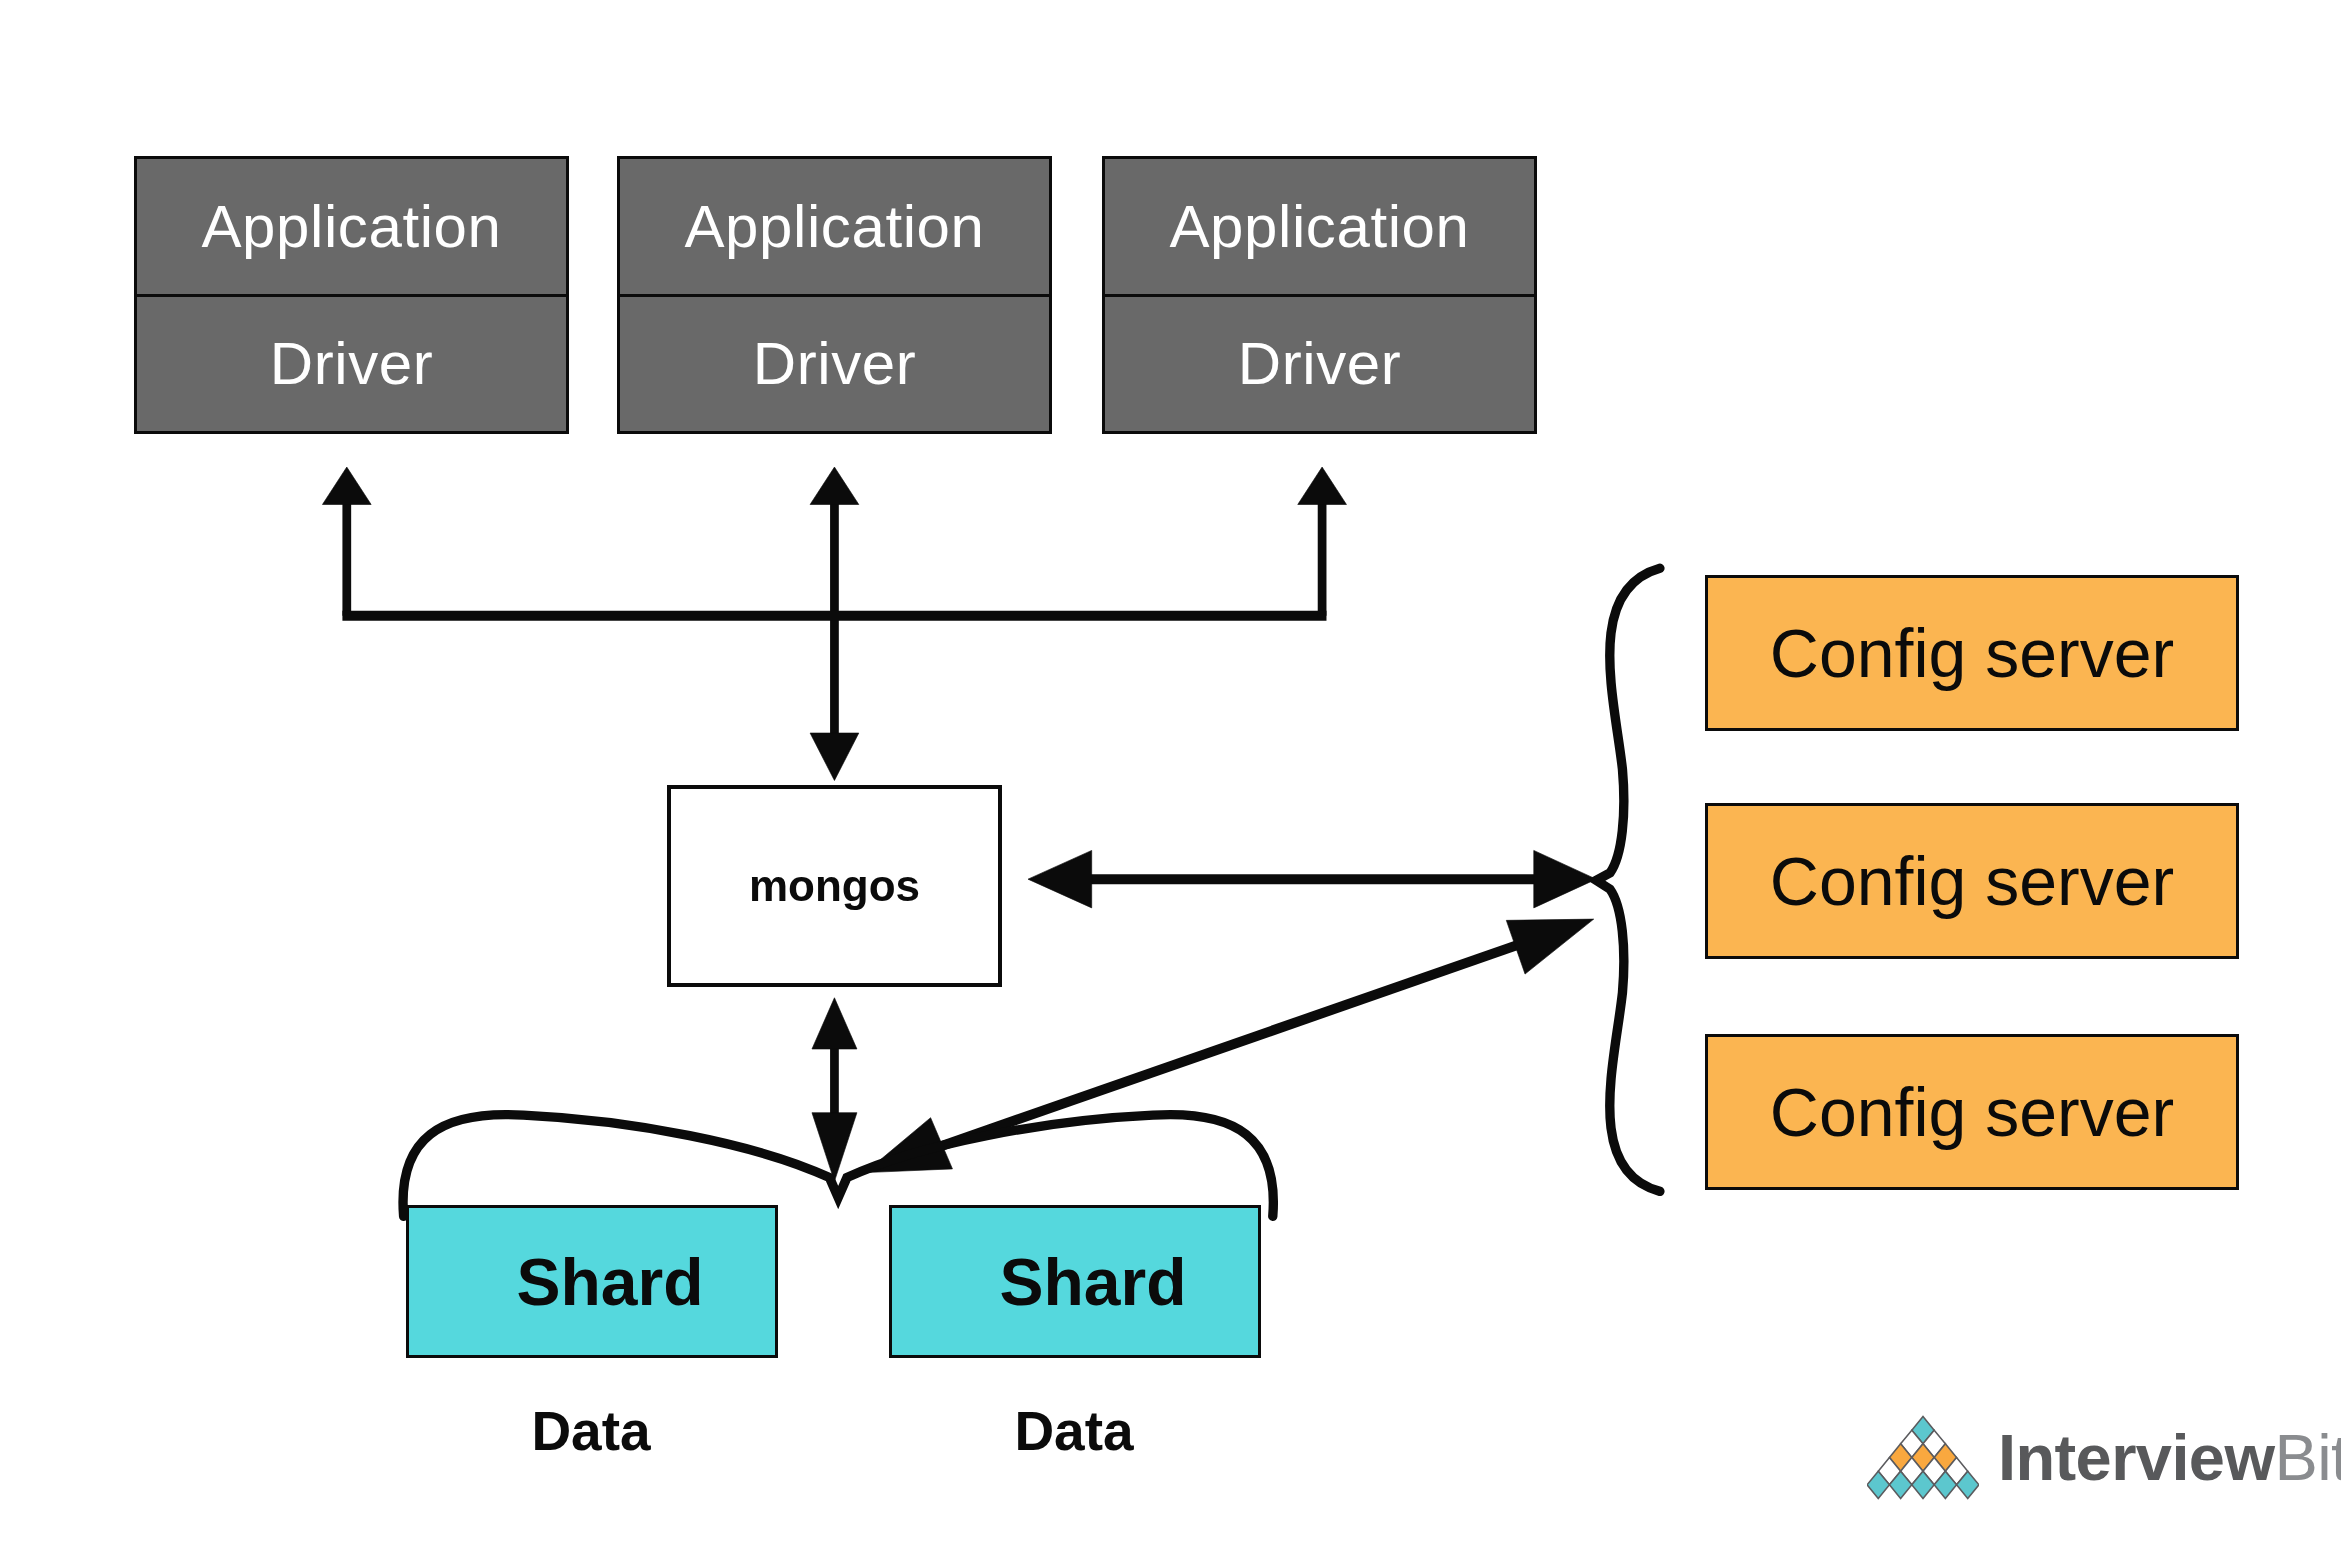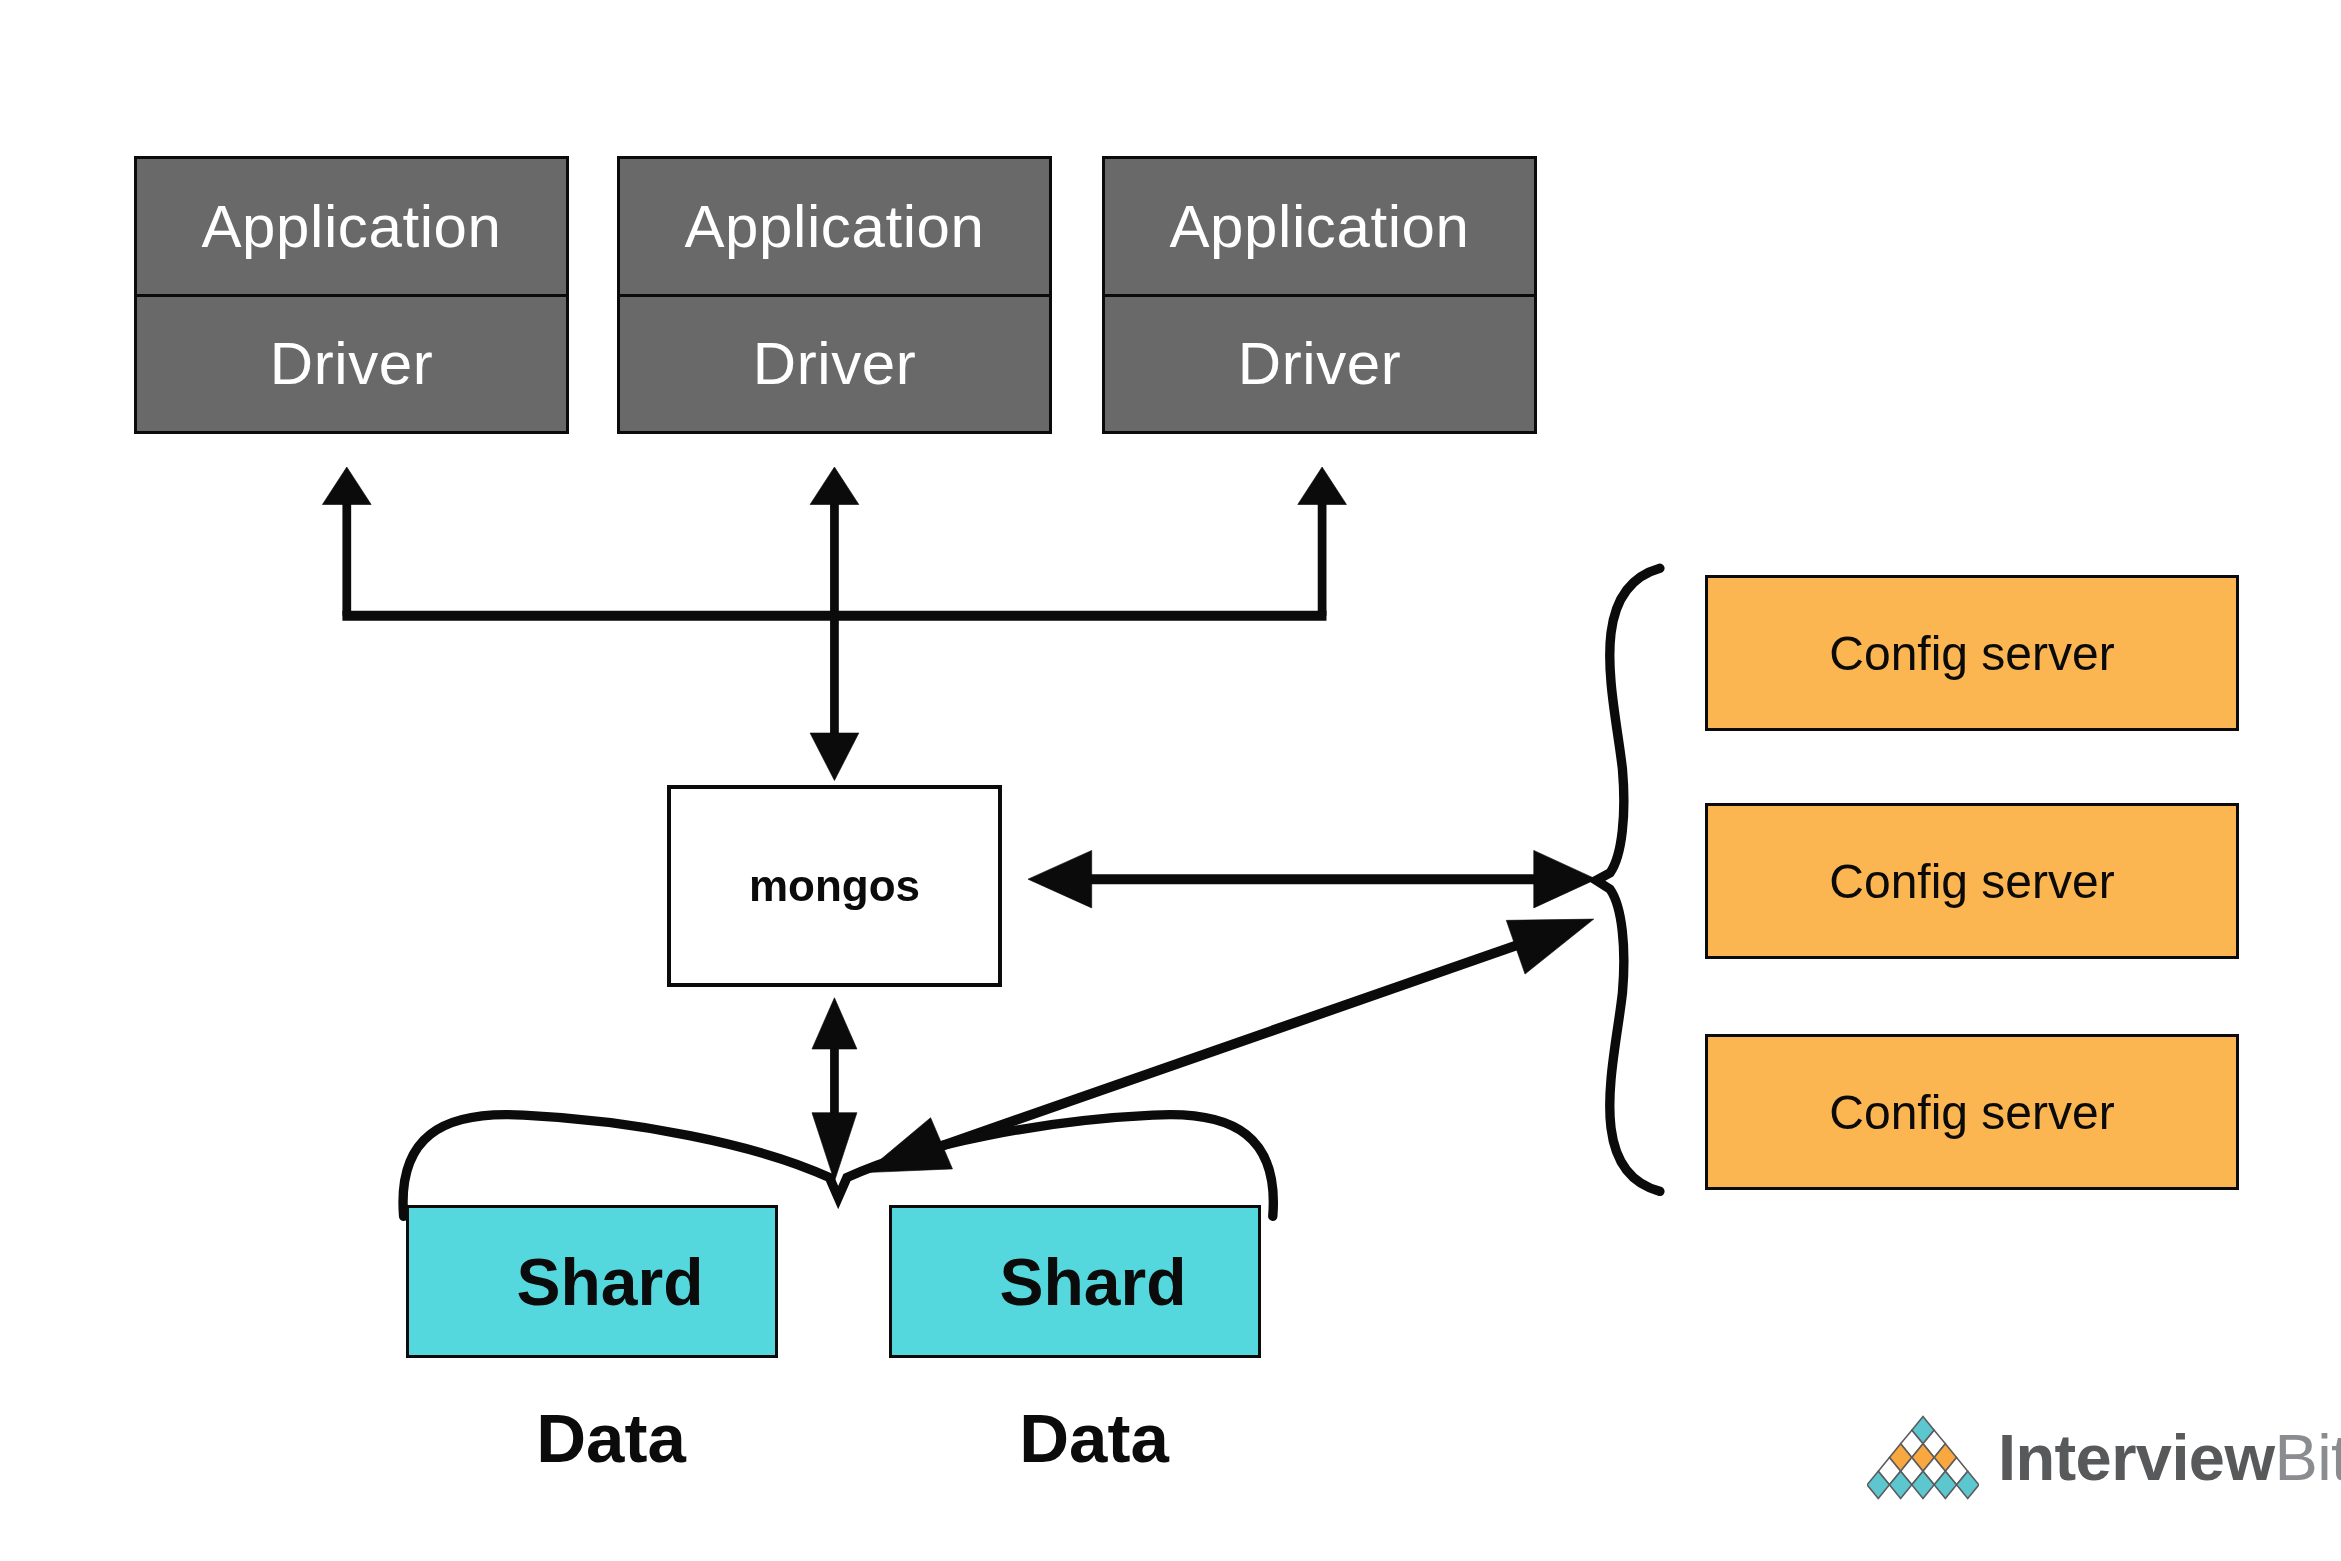--- a/index.html
+++ b/index.html
@@ -48,36 +48,36 @@
     display: flex; flex-direction: column; align-items: center; justify-content: center;
     font-size: 44px; font-weight: bold; color: #0b0b0b;
     line-height: 1.22;
   }
 
   
   .config-box {
     left: 1705px; width: 534px; height: 156px;
     border: 3.7px solid #0b0b0b;
     display: flex; align-items: center; justify-content: center;
-    font-size: 48px; color: #0b0b0b;
+    font-size: 68px; color: #0b0b0b;
   }
 
   
   .shard-box {
     top: 1205px; width: 372px; height: 153px;
     border: 3.7px solid #0b0b0b;
     display: flex; align-items: center; justify-content: center;
     font-size: 66px; font-weight: bold; color: #0b0b0b; padding-left: 36px;
   }
 
   .data-label {
     top: 1399px;
     transform: translateX(-50%);
-    font-size: 69px; font-weight: bold; color: #0b0b0b;
-    z-index: 2; position: absolute; margin-left: 20px;
+    font-size: 55px; font-weight: bold; color: #0b0b0b;
+    z-index: 2; position: absolute;
   }
 
   
   #logo {
     position: absolute; left: 1867px; top: 1410px;
     height: 94px; display: flex; align-items: center; gap: 19px;
     z-index: 2;
   }
   #logo-text { font-size: 65px; letter-spacing: -0.6px; white-space: nowrap; }
   #logo-text .part1 { font-weight: bold; margin-top: 44px; }

